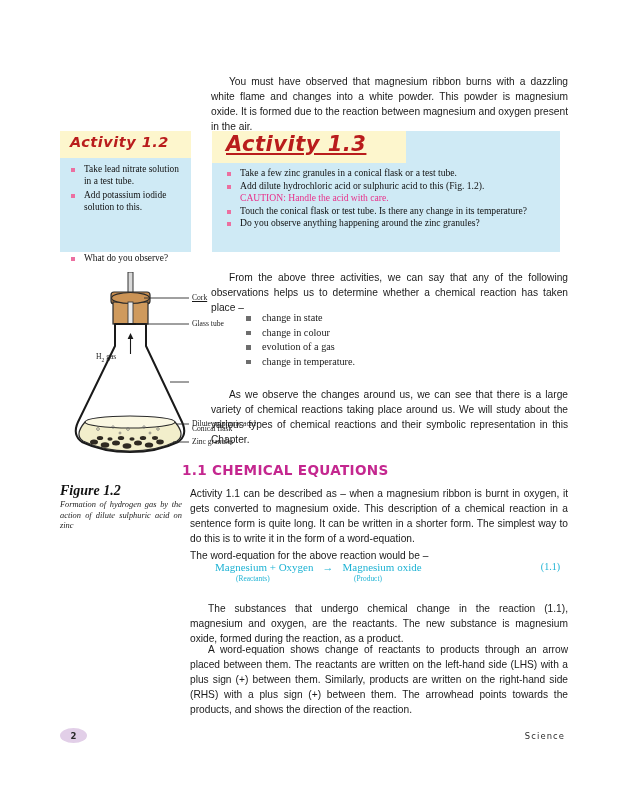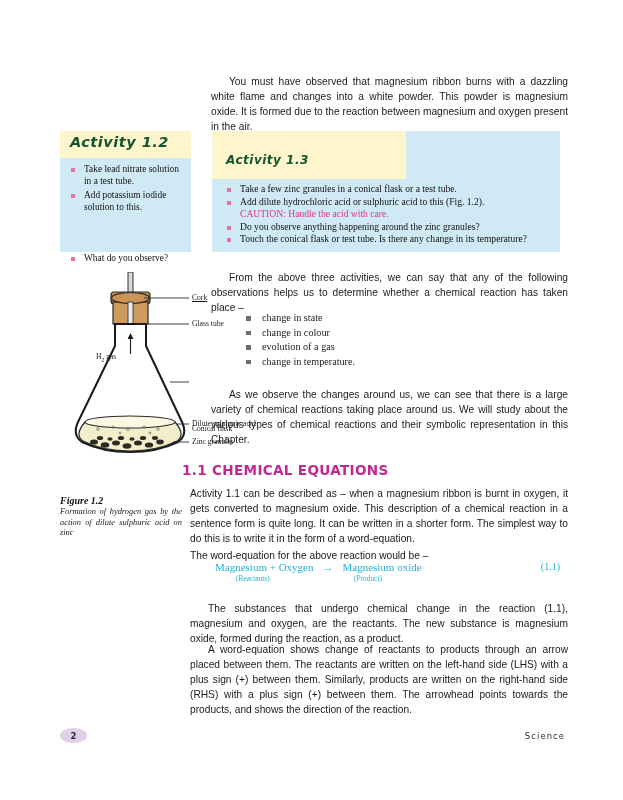--- a/index.html
+++ b/index.html
@@ -38,21 +38,21 @@
   }
 
   
   .activity-box {
     position: absolute;
     background: #cfeaf5;
     box-sizing: border-box;
   }
   .activity-header {
     background: #fdf6cd;
-    color: #14532d;
+    color: #b91c1c;
     font-family: "DejaVu Sans", sans-serif;
     font-weight: bold;
     font-style: italic;
     letter-spacing: 0.5px;
   }
   #activity-12 {
     left: 60px;
     top: 131px;
     width: 131px;
     height: 121px;
@@ -63,25 +63,26 @@
     height: 21px;
     line-height: 17px;
   }
   #activity-13 {
     left: 212px;
     top: 131px;
     width: 348px;
     height: 121px;
   }
   #activity-13 .activity-header {
-    font-size: 12px;
-    padding: 20px 0 4px 14px;
+    font-size: 21px;
+    padding: 4px 0 4px 14px;
     height: 24px;
     line-height: 18px;
     width: 180px;
+    text-decoration: underline;
   }
   .act-list {
     list-style: none;
     margin: 0;
     padding: 0;
   }
   .act-list li {
     position: relative;
     padding-left: 14px;
     color: #111111;
@@ -170,25 +171,24 @@
   #fig-caption {
     position: absolute;
     left: 60px;
     top: 483px;
     width: 122px;
   }
   #fig-caption .fig-title {
     font-family: "Liberation Serif", serif;
     font-weight: bold;
     font-style: italic;
-    font-size: 10px;
+    font-size: 14px;
     color: #111111;
     display: block;
     margin-bottom: 1px;
-    margin-top: 12px;
   }
   #fig-caption .fig-text {
     font-family: "Liberation Serif", serif;
     font-style: italic;
     font-size: 8.4px;
     line-height: 10.6px;
     color: #222222;
     display: block;
     text-align: justify;
   }
@@ -326,22 +326,22 @@
   </div>
 
   <div id="activity-13" class="activity-box">
     <div class="activity-header">Activity 1.3</div>
     <ul class="act-list">
       <li>Take a few zinc granules in a conical flask or a test tube.</li>
       <li>
         <span>Add dilute hydrochloric acid or sulphuric acid to this (Fig. 1.2).</span><br>
         <span class="caution">CAUTION:</span><span class="caution"> Handle the acid with care.</span>
       </li>
+      <li>Touch the conical flask or test tube. Is there any change in its temperature?</li>
       <li>Do you observe anything happening around the zinc granules?</li>
-      <li>Touch the conical flask or test tube. Is there any change in its temperature?</li>
     </ul>
   </div>
 
   <p id="obs-para" class="para indent">From the above three activities, we can say that any of the following observations helps us to determine whether a chemical reaction has taken place –</p>
 
   <ul id="obs-list">
     <li>change in state</li>
     <li>change in colour</li>
     <li>evolution of a gas</li>
     <li>change in temperature.</li>

